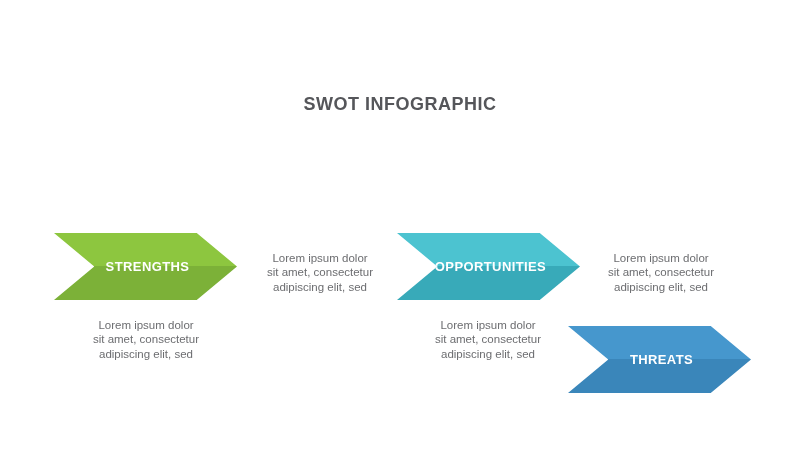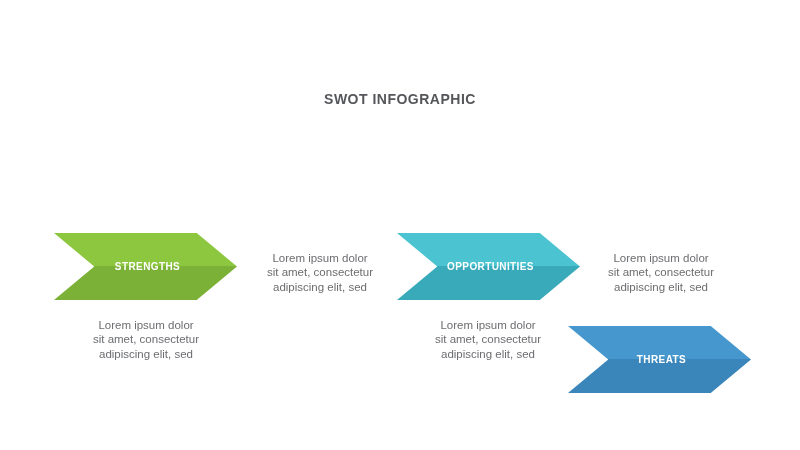--- a/index.html
+++ b/index.html
@@ -9,38 +9,38 @@
     font-family: "Liberation Sans", "DejaVu Sans", sans-serif;
     position: relative;
     overflow: hidden;
   }
   .stage { position: absolute; inset: 0; }
 
   .title {
     position: absolute;
     left: 0; right: 0; top: 82px;
     text-align: center;
-    font-size: 14px;
+    font-size: 18px;
     font-weight: bold;
     letter-spacing: 0.5px;
     color: #55565a;
   }
 
   .arrow {
     position: absolute;
     width: 183px; height: 67px;
     clip-path: polygon(0% 0%, 78% 0%, 100% 50%, 78% 100%, 0% 100%, 22% 50%);
     background: linear-gradient(to bottom, var(--light) 0 50%, var(--dark) 50% 100%);
     display: flex;
     align-items: center;
     justify-content: center;
   }
   .arrow-label {
     color: #ffffff;
-    font-size: 10px;
+    font-size: 13px;
     font-weight: bold;
     letter-spacing: 0.4px;
     text-transform: uppercase;
     margin-left: 4px;
   }
 
   .desc {
     position: absolute;
     width: 170px;
     text-align: center;

